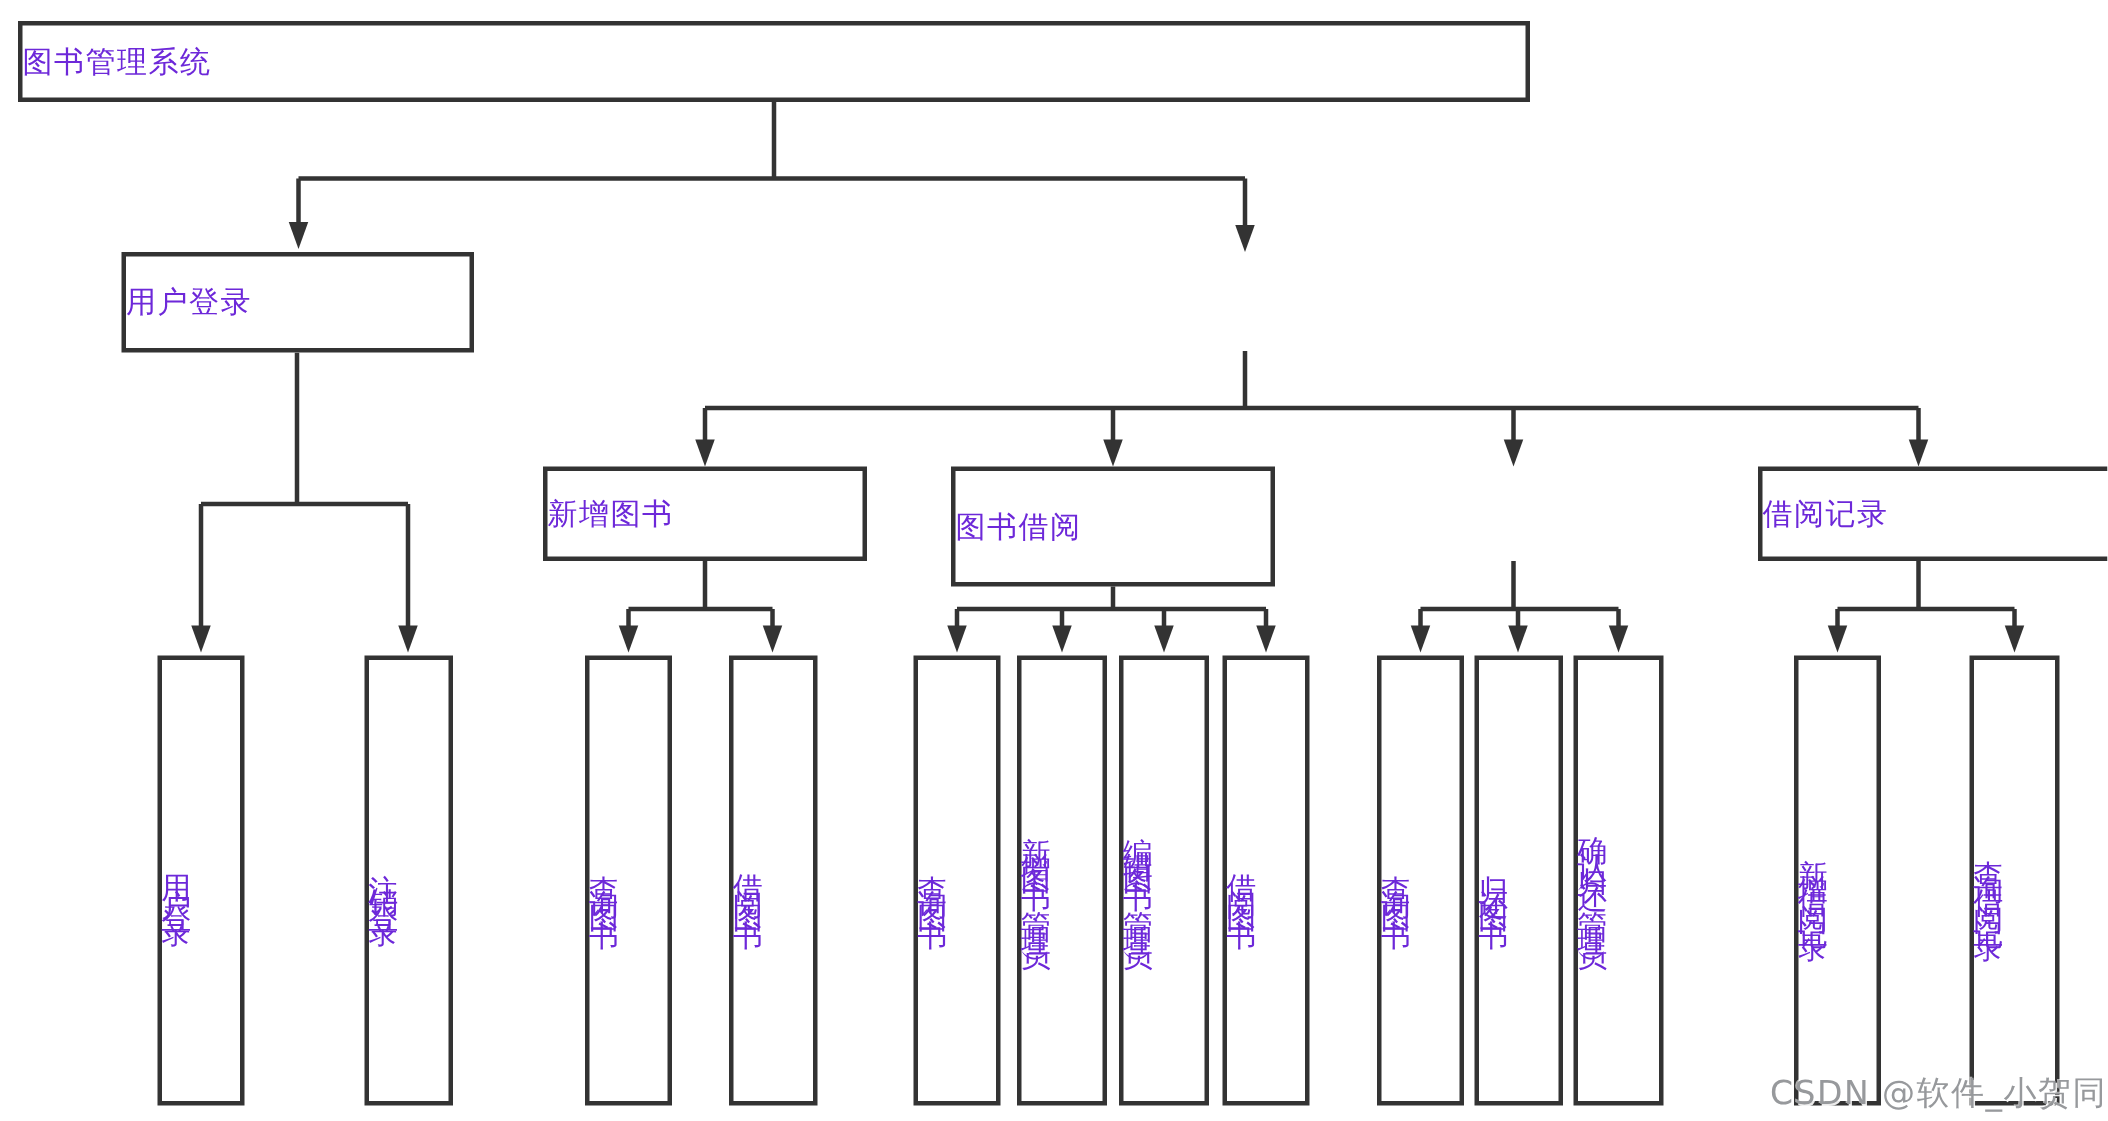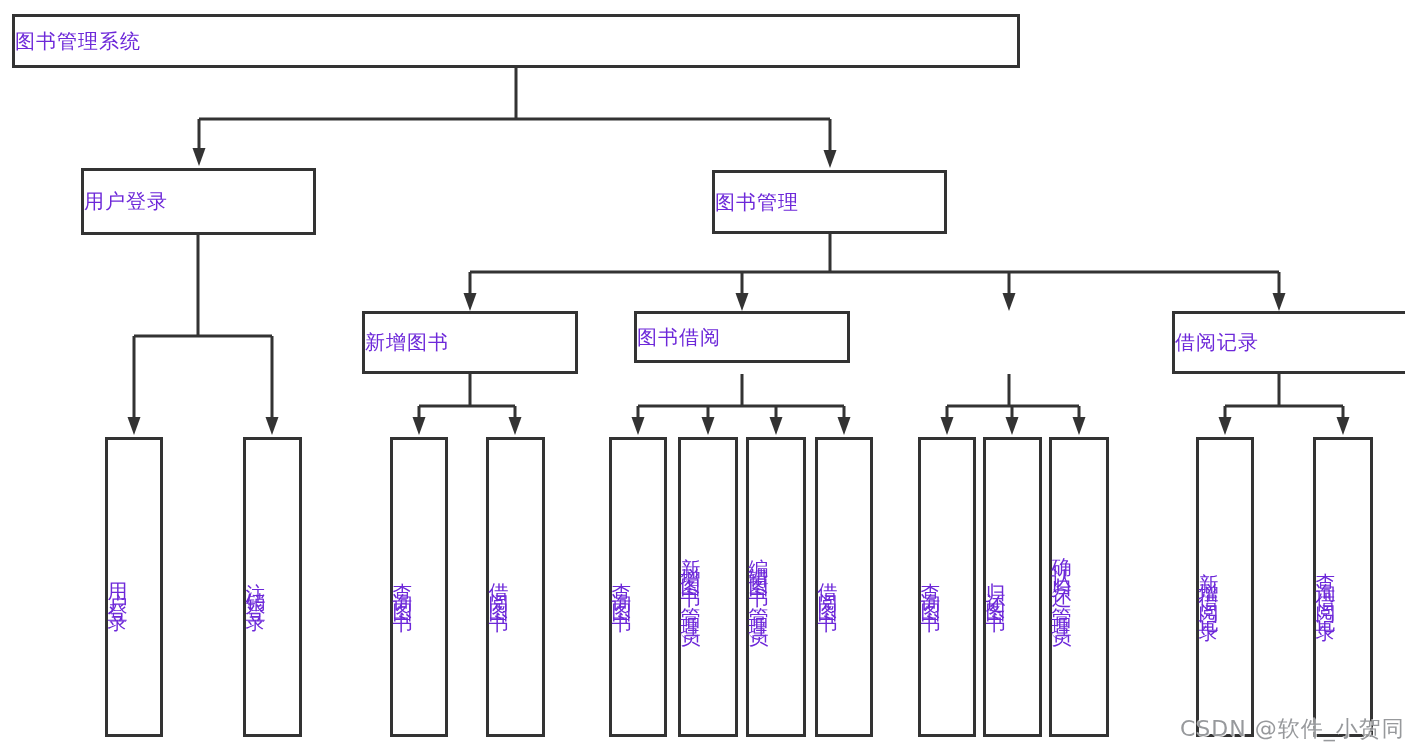--- a/index.html
+++ b/index.html
@@ -102,28 +102,25 @@
     </g>
   </svg>
 
   <div class="node" style="left:12px;top:14px;width:1008px;height:54px">
     <span>图书管理系统</span>
   </div>
 
   <div class="node" style="left:81px;top:168px;width:235px;height:67px">
     <span>用户登录</span>
   </div>
-  <div class="node" style="left:712px;top:170px;width:235px;height:64px">
-    <span>图书管理</span>
-  </div>
 
   <div class="node" style="left:362px;top:311px;width:216px;height:63px">
     <span>新增图书</span>
   </div>
-  <div class="node" style="left:634px;top:311px;width:216px;height:52px">
+  <div class="node" style="left:634px;top:311px;width:216px;height:80px">
     <span>图书借阅</span>
   </div>
   <div class="node" style="left:1172px;top:311px;width:253px;height:63px">
     <span>借阅记录</span>
   </div>
 
   <div class="node leaf" style="left:105px;width:58px">
     <span class="vtext">用户登录</span>
   </div>
   <div class="node leaf" style="left:243px;width:59px">

